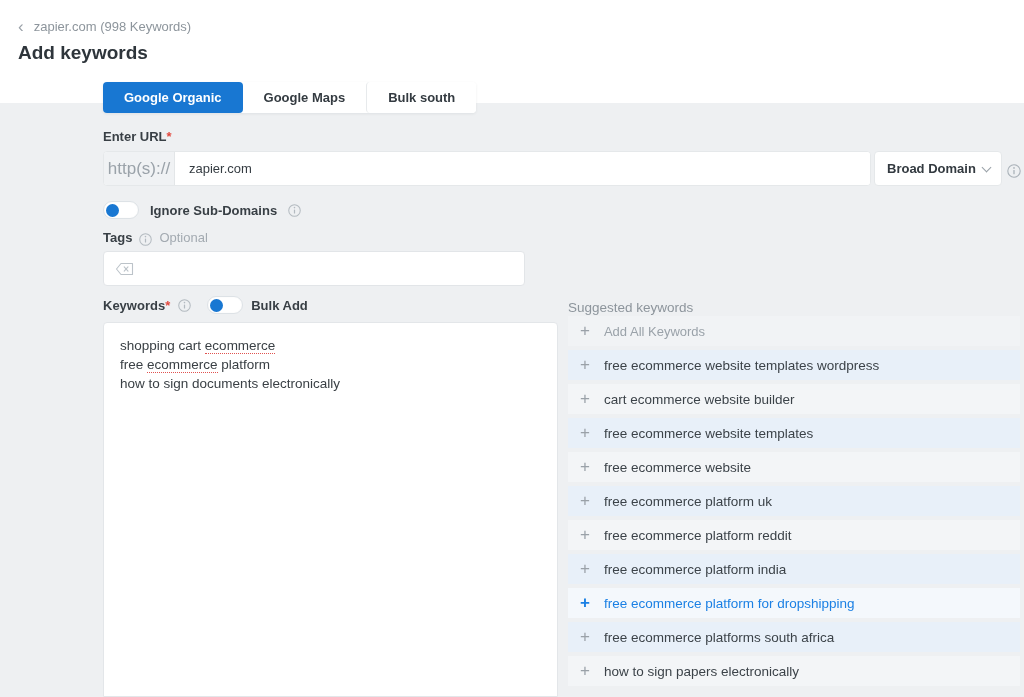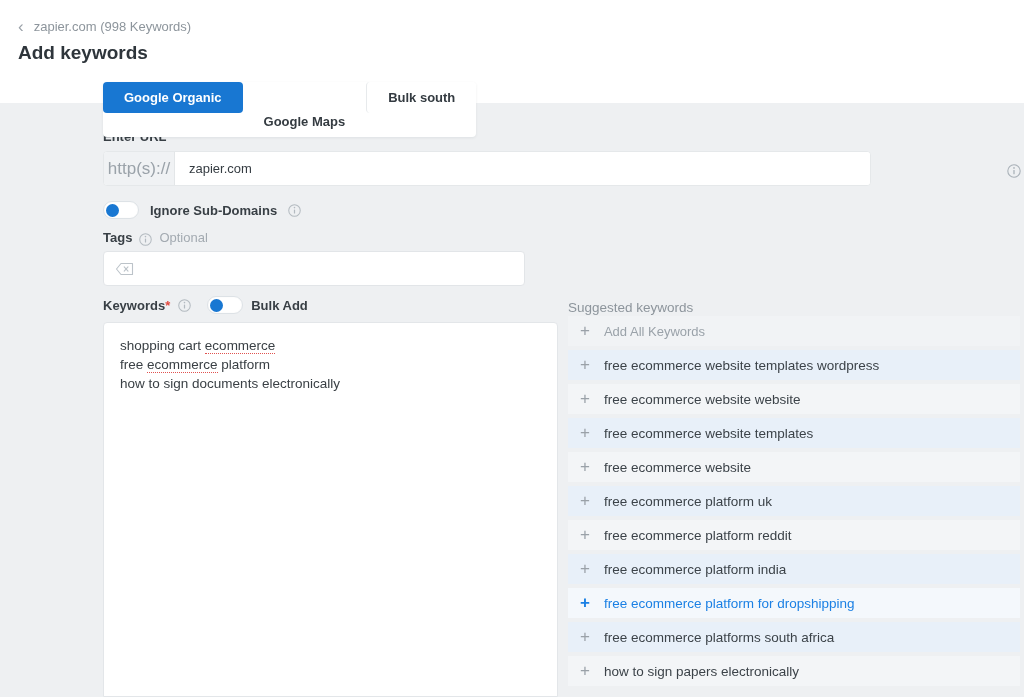--- a/index.html
+++ b/index.html
@@ -23,21 +23,21 @@
   .tab-bar {
     position:absolute; top:82px; left:103px; display:flex; z-index:3;
     background:#ffffff; border-radius:4px; box-shadow:0 1px 3px rgba(40,50,60,.08);
   }
   .tab {
     height:31px; line-height:31px; padding:0 21px; font-size:13px; font-weight:700;
     color:#343b41; background:#ffffff; border-radius:4px; cursor:pointer; white-space:nowrap;
   }
   .tab + .tab { border-left:1px solid #e7eaec; }
   .tab.active { background:#1877d2; color:#ffffff; border-left:none; }
-  .tab.active + .tab { border-left:none;margin-top:24px; }
+  .tab.active + .tab { border-left:none; }
 
   .content { position:absolute; top:103px; left:0; right:0; bottom:0; background:#eef0f2; }
 
   .field-label { font-size:13px; font-weight:700; color:#383f45; }
   .req { color:#e2483d; font-weight:700; }
   .label-url { position:absolute; top:26px; left:103px; }
 
   .url-wrap {
     position:absolute; top:48px; left:103px; width:768px; height:35px;
     background:#ffffff; border:1px solid #e5e8ea; border-radius:4px;
@@ -136,20 +136,24 @@
 
   <div class="label-url field-label">
     <span>Enter URL</span><span class="req">*</span>
   </div>
 
   <div class="url-wrap">
     <div class="url-prefix">http(s)://</div>
     <input class="url-input" type="text" value="zapier.com" style="">
   </div>
 
+  <div class="domain-select">
+    <span class="val">Broad Domain</span>
+    <span class="chev"></span>
+  </div>
 
   <span class="info-url">
     <svg class="info-svg" width="14" height="14" viewBox="0 0 14 14">
         <circle cx="7" cy="7" r="6.2" fill="none" stroke="#aab2b9" stroke-width="1.1"></circle>
         <rect x="6.35" y="5.9" width="1.3" height="4.4" rx="0.6" fill="#aab2b9"></rect>
         <circle cx="7" cy="3.9" r="0.85" fill="#aab2b9"></circle>
       </svg>
   </span>
 
   <div class="sub-row">
@@ -214,21 +218,21 @@
       <span class="plus">+</span>
       <span class="s-label">Add All Keywords</span>
     </div>
     <div>
         <div class="s-row bg-blue">
           <span class="plus">+</span>
           <span class="s-label">free ecommerce website templates wordpress</span>
         </div>
         <div class="s-row bg-light">
           <span class="plus">+</span>
-          <span class="s-label">free ecommerce website website</span>
+          <span class="s-label">cart ecommerce website builder</span>
         </div>
         <div class="s-row bg-blue">
           <span class="plus">+</span>
           <span class="s-label">free ecommerce website templates</span>
         </div>
         <div class="s-row bg-light">
           <span class="plus">+</span>
           <span class="s-label">free ecommerce website</span>
         </div>
         <div class="s-row bg-blue">

